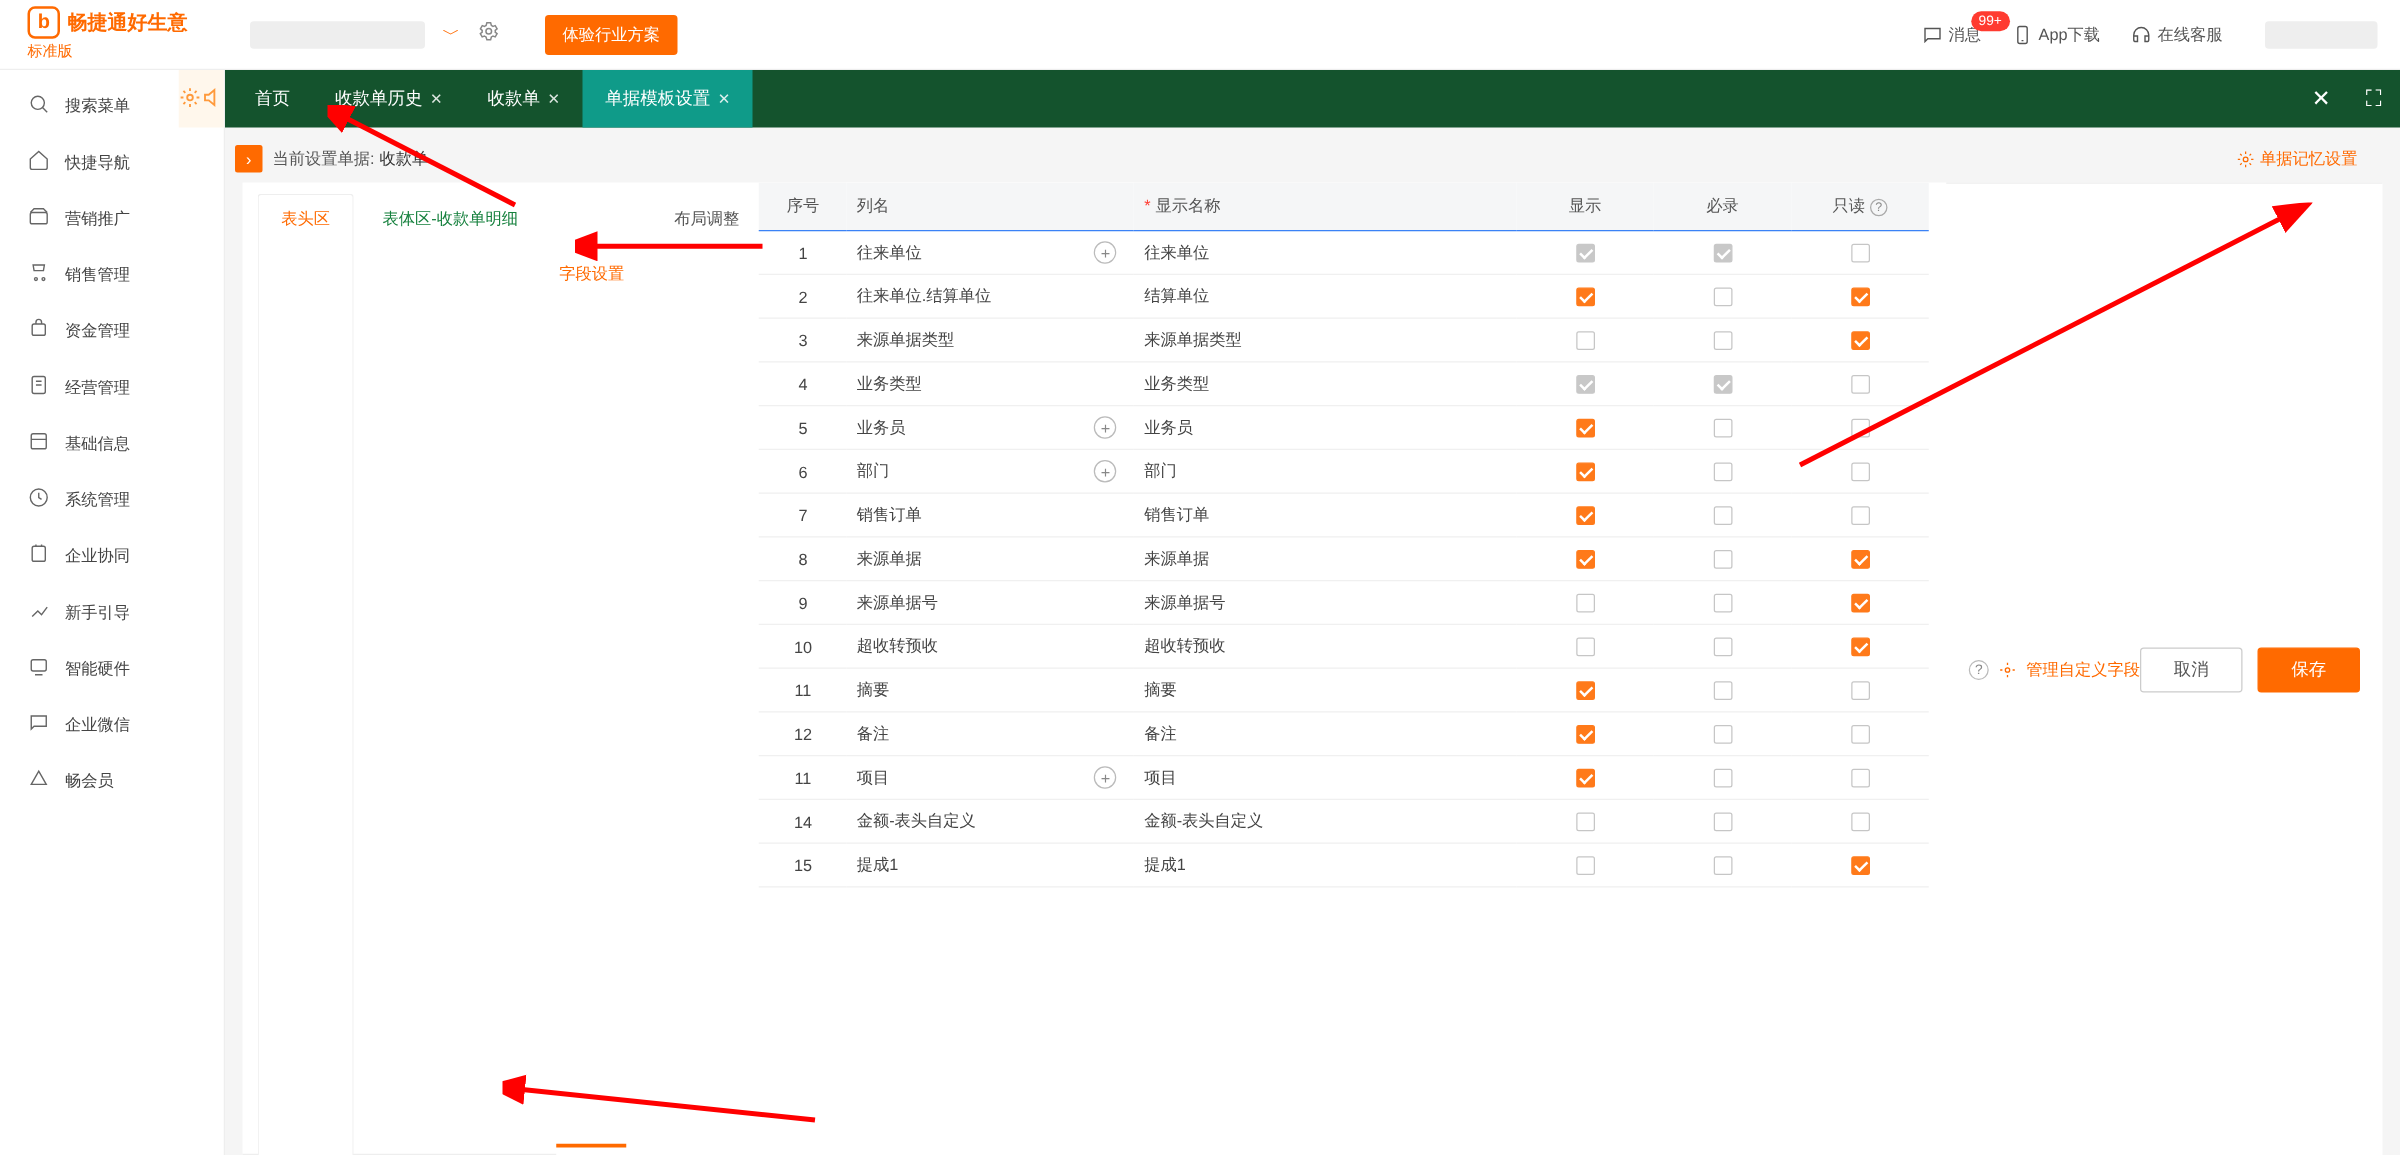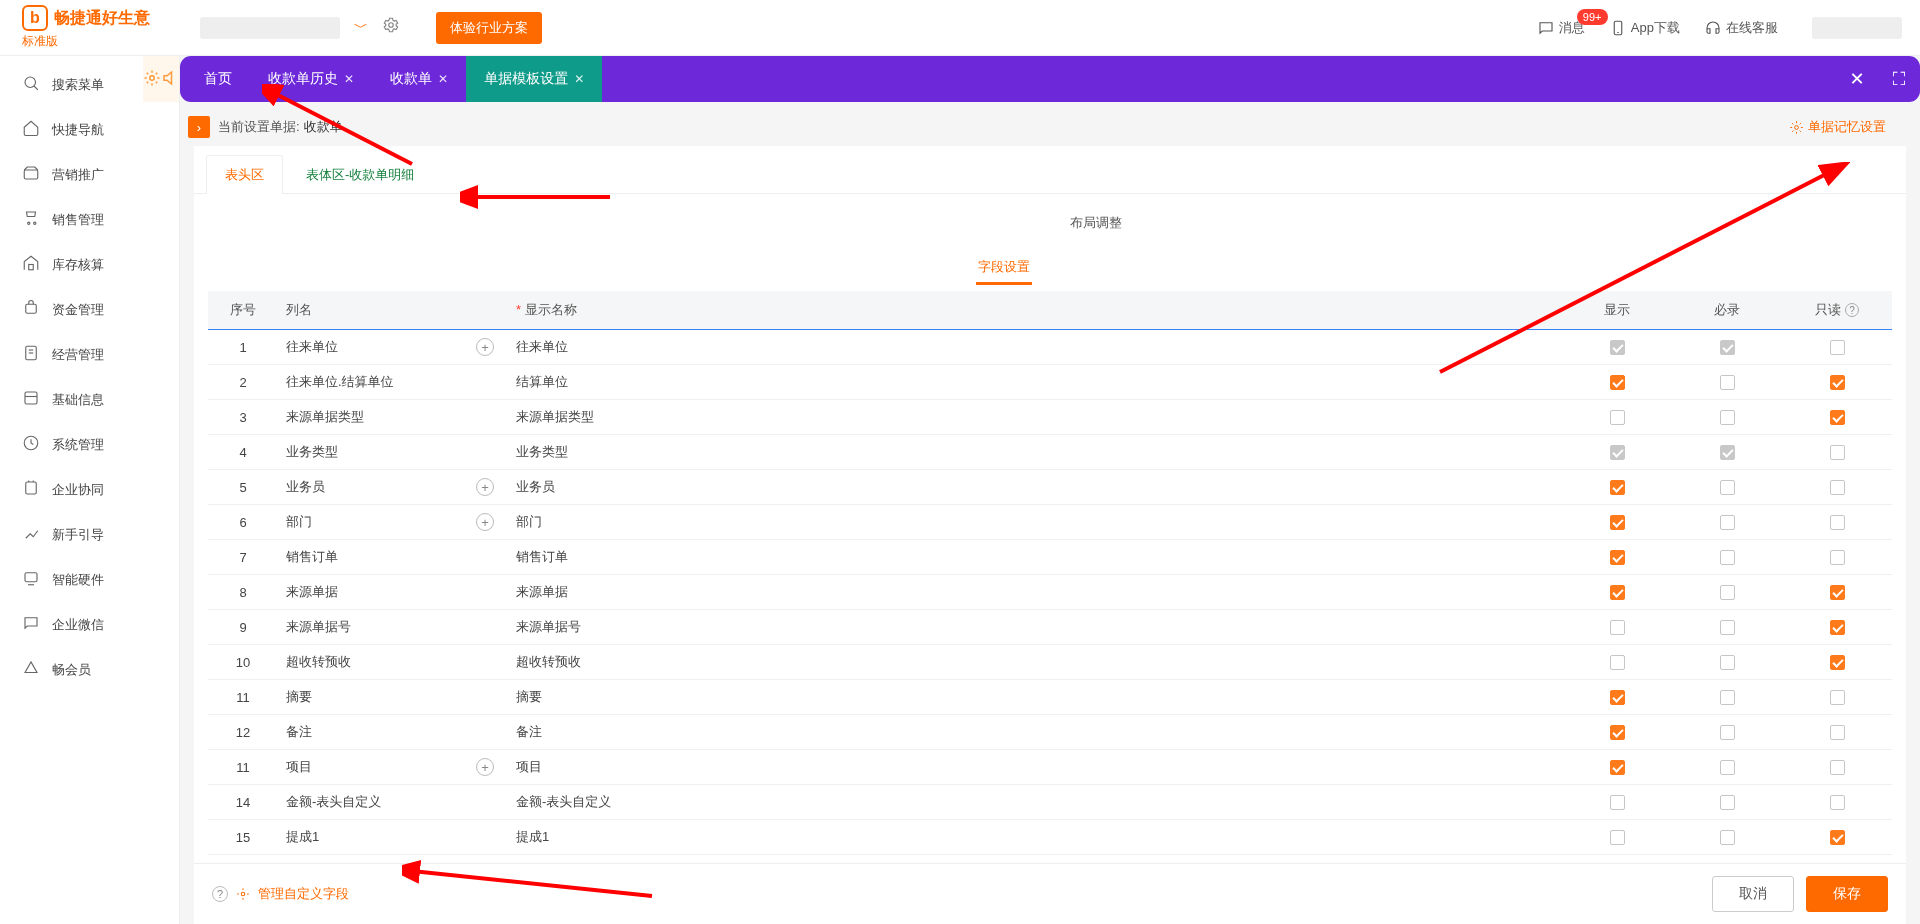--- a/index.html
+++ b/index.html
@@ -25,37 +25,37 @@
   
   .layout { display:flex; height:calc(100% - 56px);}
   .sidebar { width:180px; background:#fff; border-right:1px solid #eee; display:flex; flex-direction:row; }
   .side-list{flex:1; padding-top:6px;}
   .side-item { display:flex; align-items:center; gap:12px; padding:12px 22px; color:#444; cursor:pointer;}
   .side-item svg{width:18px;height:18px;stroke:#666;fill:none;stroke-width:1.5;}
   .side-bottom { height:46px; background:#fff7ec; display:flex; align-items:center; justify-content:space-around;}
   .side-bottom svg{width:18px;height:18px;stroke:#ff9a3c;fill:none;stroke-width:2;}
   
   .main { flex:1; display:flex; flex-direction:column; background:#f5f5f5;}
-  .tabstrip { height:46px; background:#6d28d9; display:flex; align-items:stretch; padding-left:6px;border-radius:11px;}
+  .tabstrip { height:46px; background:#14532d; display:flex; align-items:stretch; padding-left:6px;}
   .tab { display:flex; align-items:center; padding:0 18px; color:#fff; font-size:14px; cursor:pointer; gap:6px;}
   .tab.active { background:#0f9b89;}
   .tab-x{font-size:12px;opacity:.85;}
   .tabstrip-spacer{flex:1;}
   .tabstrip-icon{width:42px;display:flex;align-items:center;justify-content:center;color:#fff;cursor:pointer;font-size:18px;}
   
   .content { flex:1; padding:14px 14px 0 0; display:flex; flex-direction:column; }
   .context-row { display:flex; align-items:center; padding:0 8px 8px 8px;}
   .toggle-chip { width:22px;height:22px;background:#ff6a00;color:#fff;display:flex;align-items:center;justify-content:center;border-radius:2px;margin-right:8px;font-size:13px;}
   .ctx-label{color:#555;}
   .ctx-val{color:#333;margin-left:4px;}
   .ctx-spacer{flex:1;}
   .memory-link { color:#ff6a00; display:flex; align-items:center; gap:4px; cursor:pointer; margin-right:12px;}
   .memory-link svg{width:15px;height:15px;stroke:#ff6a00;fill:none;stroke-width:1.6;}
   
-  .card { background:#fff; margin-left:14px; flex:1; display:flex; flex-direction:column; min-height:0;}
+  .card { background:#fff; margin-left:14px; flex:1; display:flex; flex-direction:row; min-height:0;}
   .area-tabs { display:flex; border-bottom:1px solid #eee; padding:8px 12px 0 12px; gap:4px;}
   .area-tab { padding:10px 18px; border:1px solid transparent; border-bottom:none; cursor:pointer; color:#15803d; position:relative; bottom:-1px;}
   .area-tab.active { border-color:#eee; color:#ff6a00; background:#fff; border-radius:3px 3px 0 0;}
   .sub-tabs { display:flex; justify-content:center; gap:36px; padding:14px 0 6px;}
   .sub-tab{ padding:6px 2px; cursor:pointer; color:#555;}
   .sub-tab.active{ color:#ff6a00; border-bottom:3px solid #ff6a00;margin-top:44px;}
   
   .table-wrap{flex:1; overflow:auto; padding:0 14px;}
   table{ width:100%; border-collapse:collapse; }
   thead th{ background:#f5f6f7; font-weight:500; color:#555; padding:10px 8px; text-align:left; border-bottom:1px solid #3b82f6;}
@@ -159,27 +159,20 @@
         <div class="side-item">
           <span><svg viewBox="0 0 24 24">
               <path d="M6 4h12l-1 6H7z"></path>
               <circle cx="9" cy="19" r="1.5"></circle>
               <circle cx="17" cy="19" r="1.5"></circle>
             </svg></span>
           <span>销售管理</span>
         </div>
         <div class="side-item">
           <span><svg viewBox="0 0 24 24">
-              <path d="M3 21V10l9-7 9 7v11"></path>
-              <rect x="9" y="14" width="6" height="7"></rect>
-            </svg></span>
-          <span>库存核算</span>
-        </div>
-        <div class="side-item">
-          <span><svg viewBox="0 0 24 24">
               <rect x="5" y="7" width="14" height="12" rx="2"></rect>
               <path d="M9 7V5a3 3 0 0 1 6 0v2"></path>
             </svg></span>
           <span>资金管理</span>
         </div>
         <div class="side-item">
           <span><svg viewBox="0 0 24 24">
               <rect x="5" y="3" width="14" height="18" rx="2"></rect>
               <line x1="9" y1="8" x2="15" y2="8"></line>
               <line x1="9" y1="12" x2="15" y2="12"></line>

